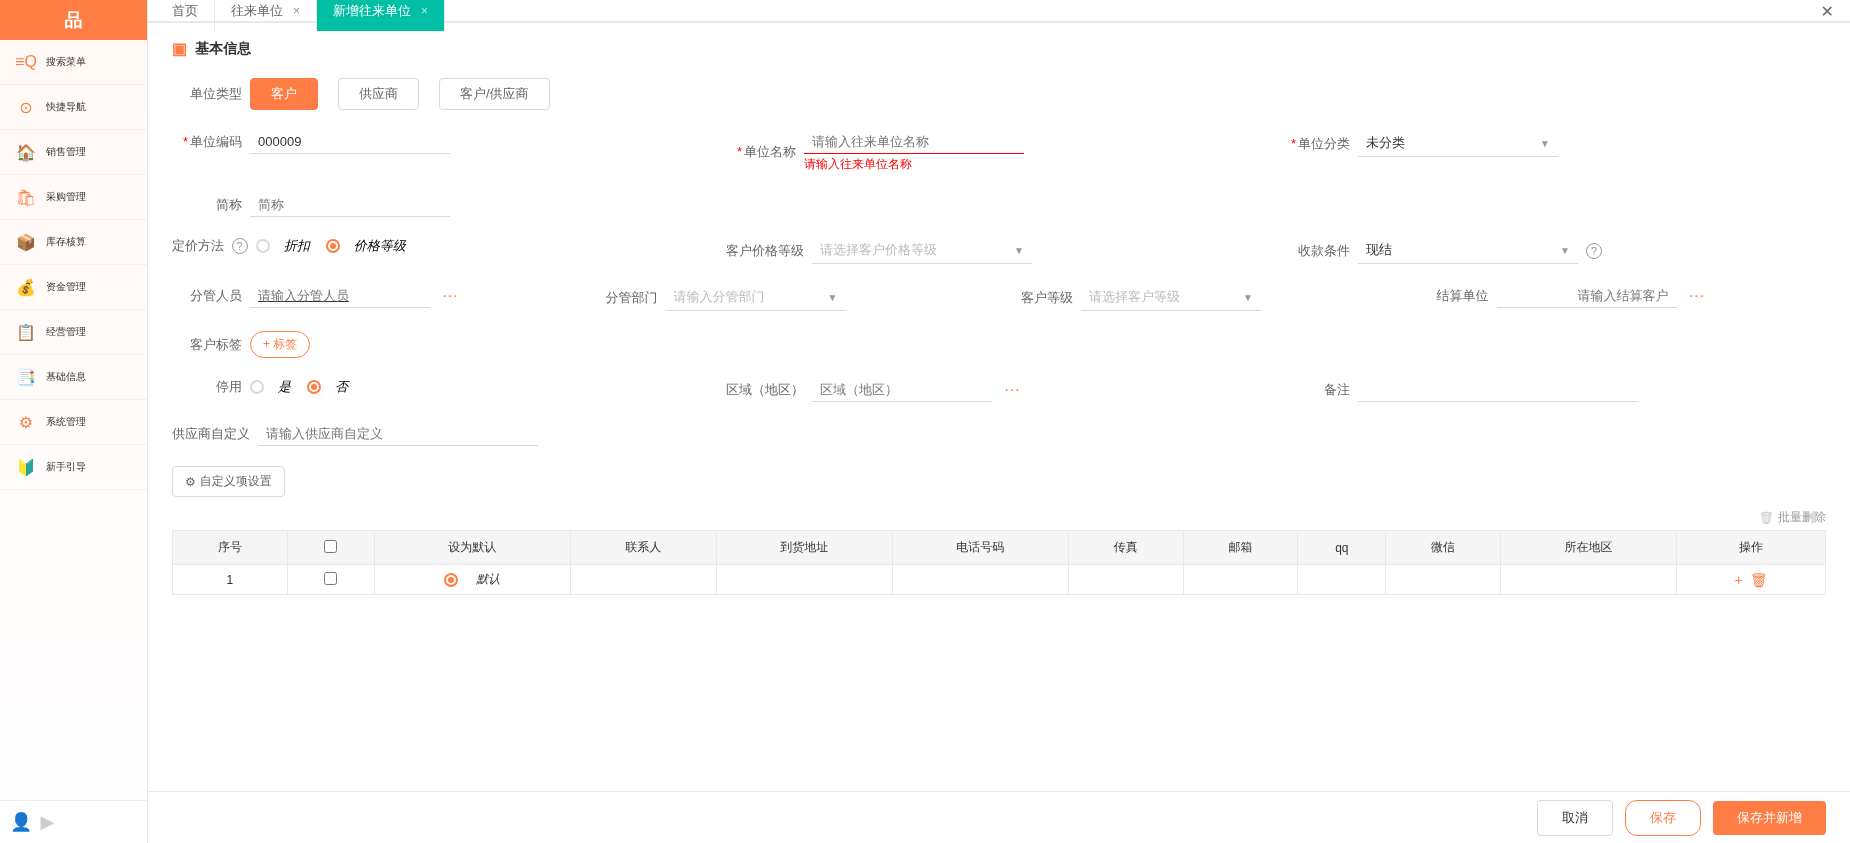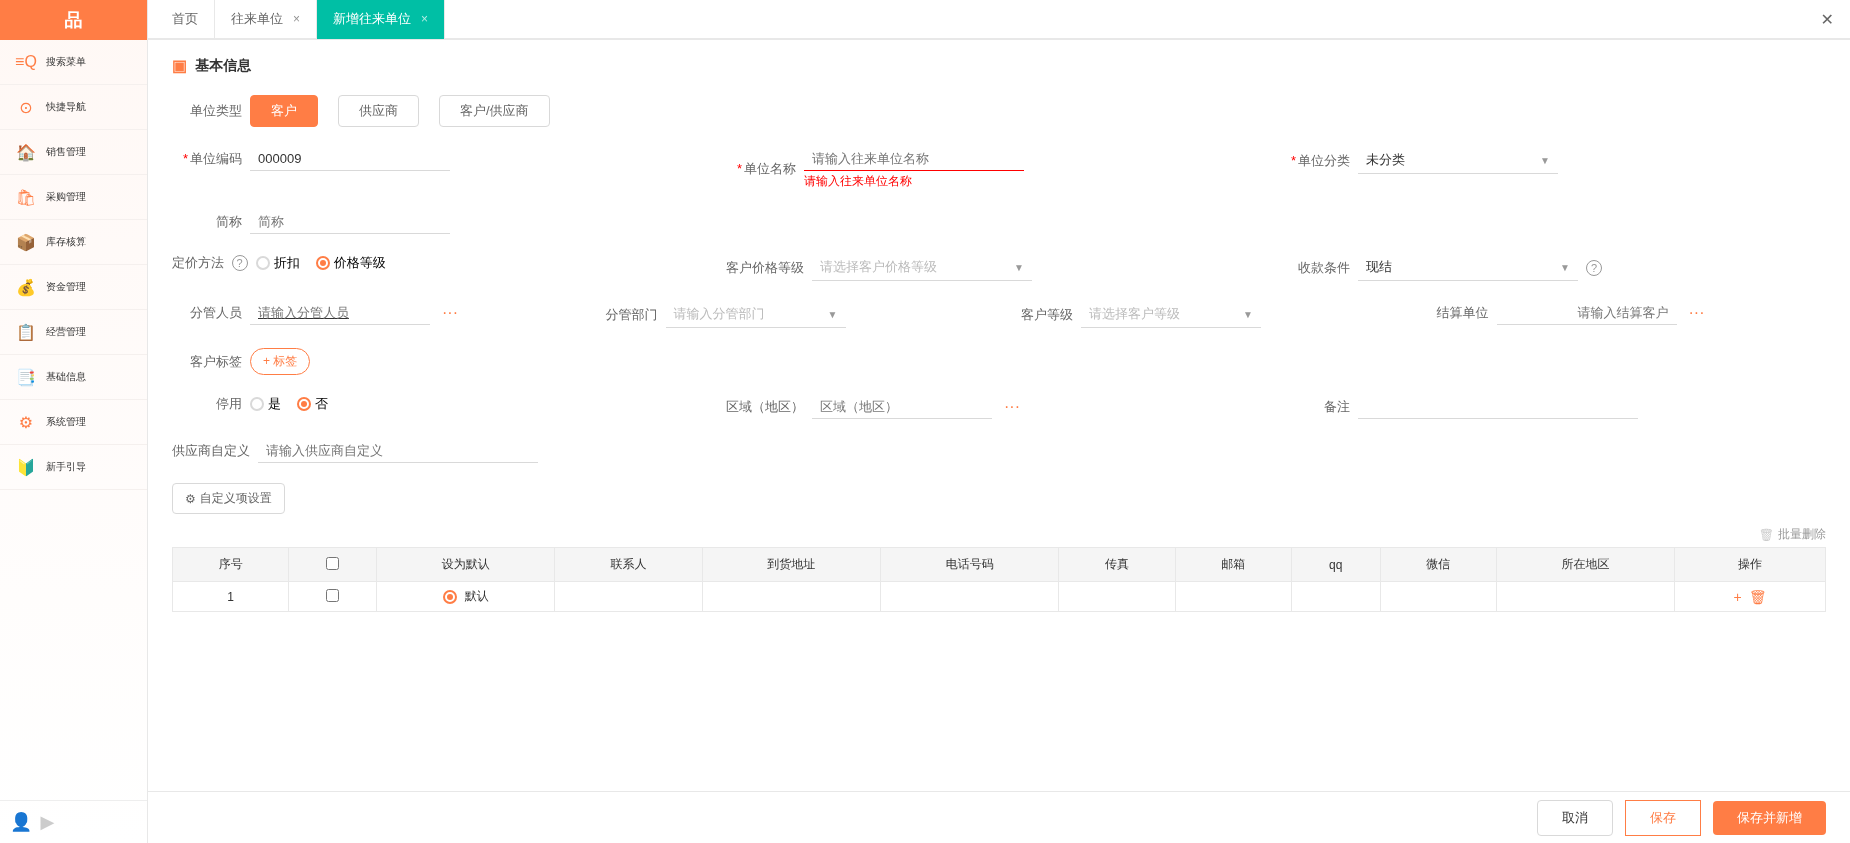--- a/index.html
+++ b/index.html
@@ -39,21 +39,21 @@
       display: flex;
       gap: 8px;
       align-items: center;
     }
 
     
     .main { flex: 1; display: flex; flex-direction: column; overflow: hidden; }
 
     
     .tab-bar {
-      height: 40px;
+      height: 23px;
       background: #fff;
       border-bottom: 2px solid #e8e8e8;
       display: flex;
       align-items: center;
       padding: 0 8px;
       position: relative;
     }
     .tab {
       height: 40px;
       padding: 0 16px;
@@ -170,21 +170,21 @@
       color: #666;
     }
     .unit-type-btn.active {
       background: #ff7d45;
       color: #fff;
       border-color: #ff7d45;
     }
 
     
     .radio-group { display: flex; align-items: center; gap: 16px; }
-    .radio-item { display: flex; align-items: center; gap: 4px; cursor: pointer; }
+    .radio-item { display: flex; align-items: center; gap: 14px; cursor: pointer; font-style: italic; }
     .radio-circle {
       width: 14px; height: 14px;
       border-radius: 50%;
       border: 2px solid #d9d9d9;
       display: flex; align-items: center; justify-content: center;
     }
     .radio-circle.checked { border-color: #ff7d45; }
     .radio-dot { width: 6px; height: 6px; border-radius: 50%; background: #ff7d45; }
 
     
@@ -291,21 +291,21 @@
       border: 1px solid #d9d9d9;
       border-radius: 4px;
       cursor: pointer;
       font-size: 13px;
       background: #fff;
       color: #333;
     }
     .btn-save {
       padding: 8px 24px;
       border: 1px solid #ff7d45;
-      border-radius: 0;
+      border-radius: 12px;
       cursor: pointer;
       font-size: 13px;
       background: #fff;
       color: #ff7d45;
     }
     .btn-save-new {
       padding: 8px 24px;
       border: none;
       border-radius: 4px;
       cursor: pointer;

